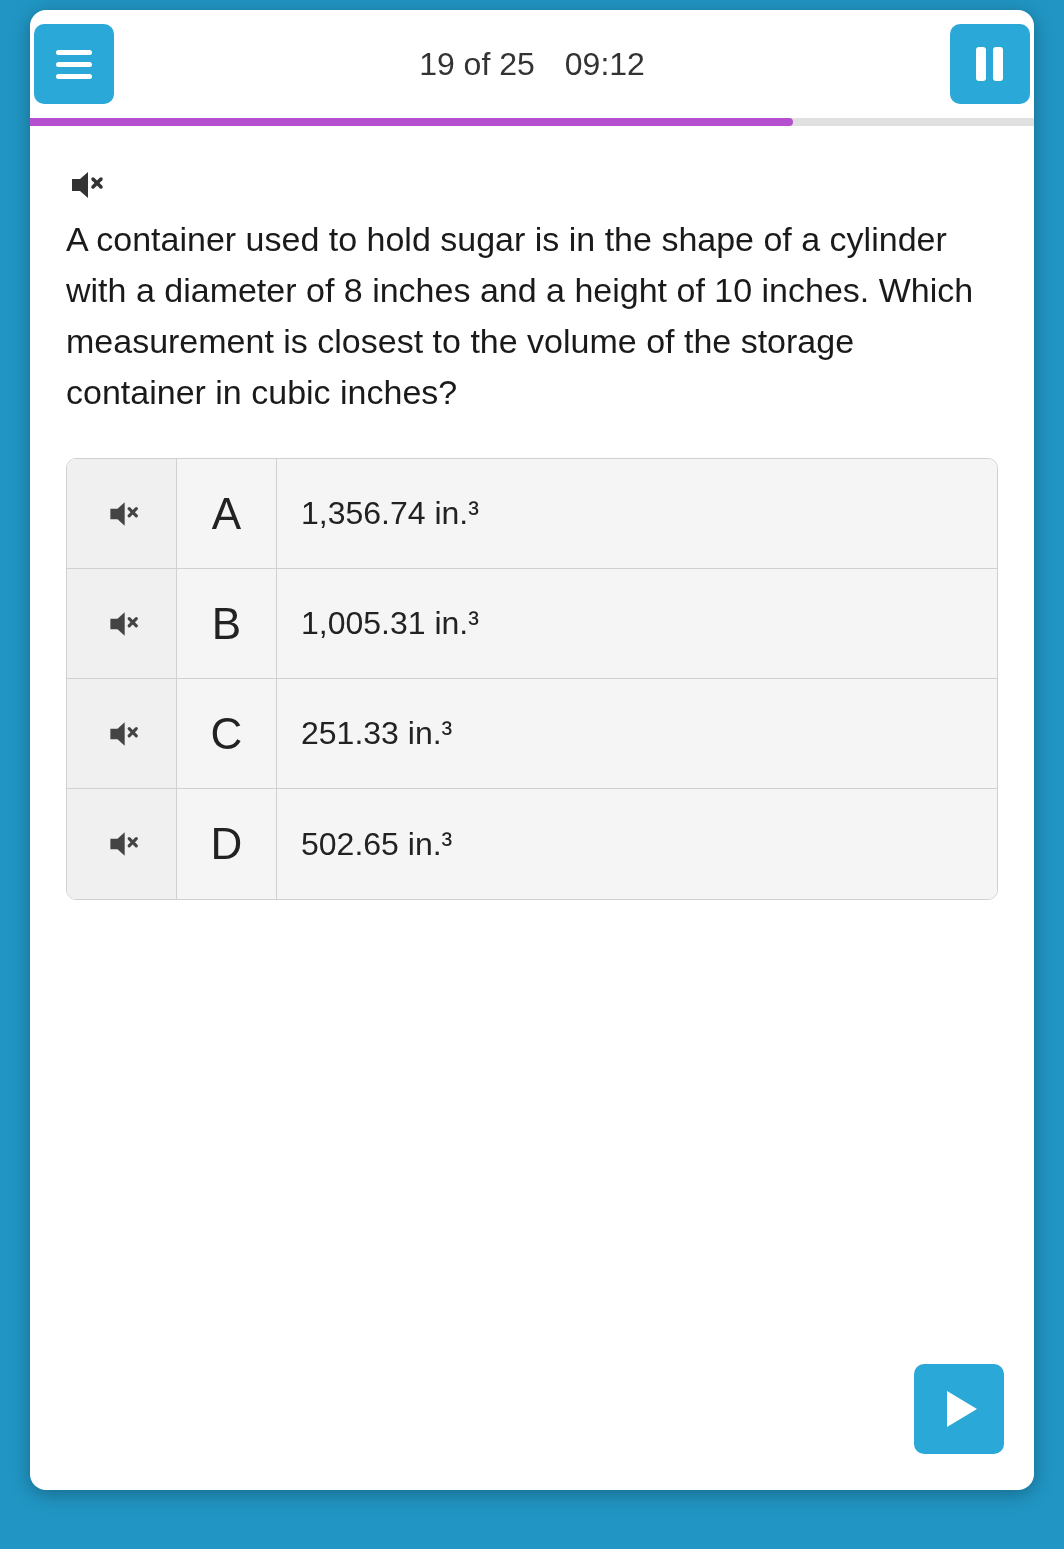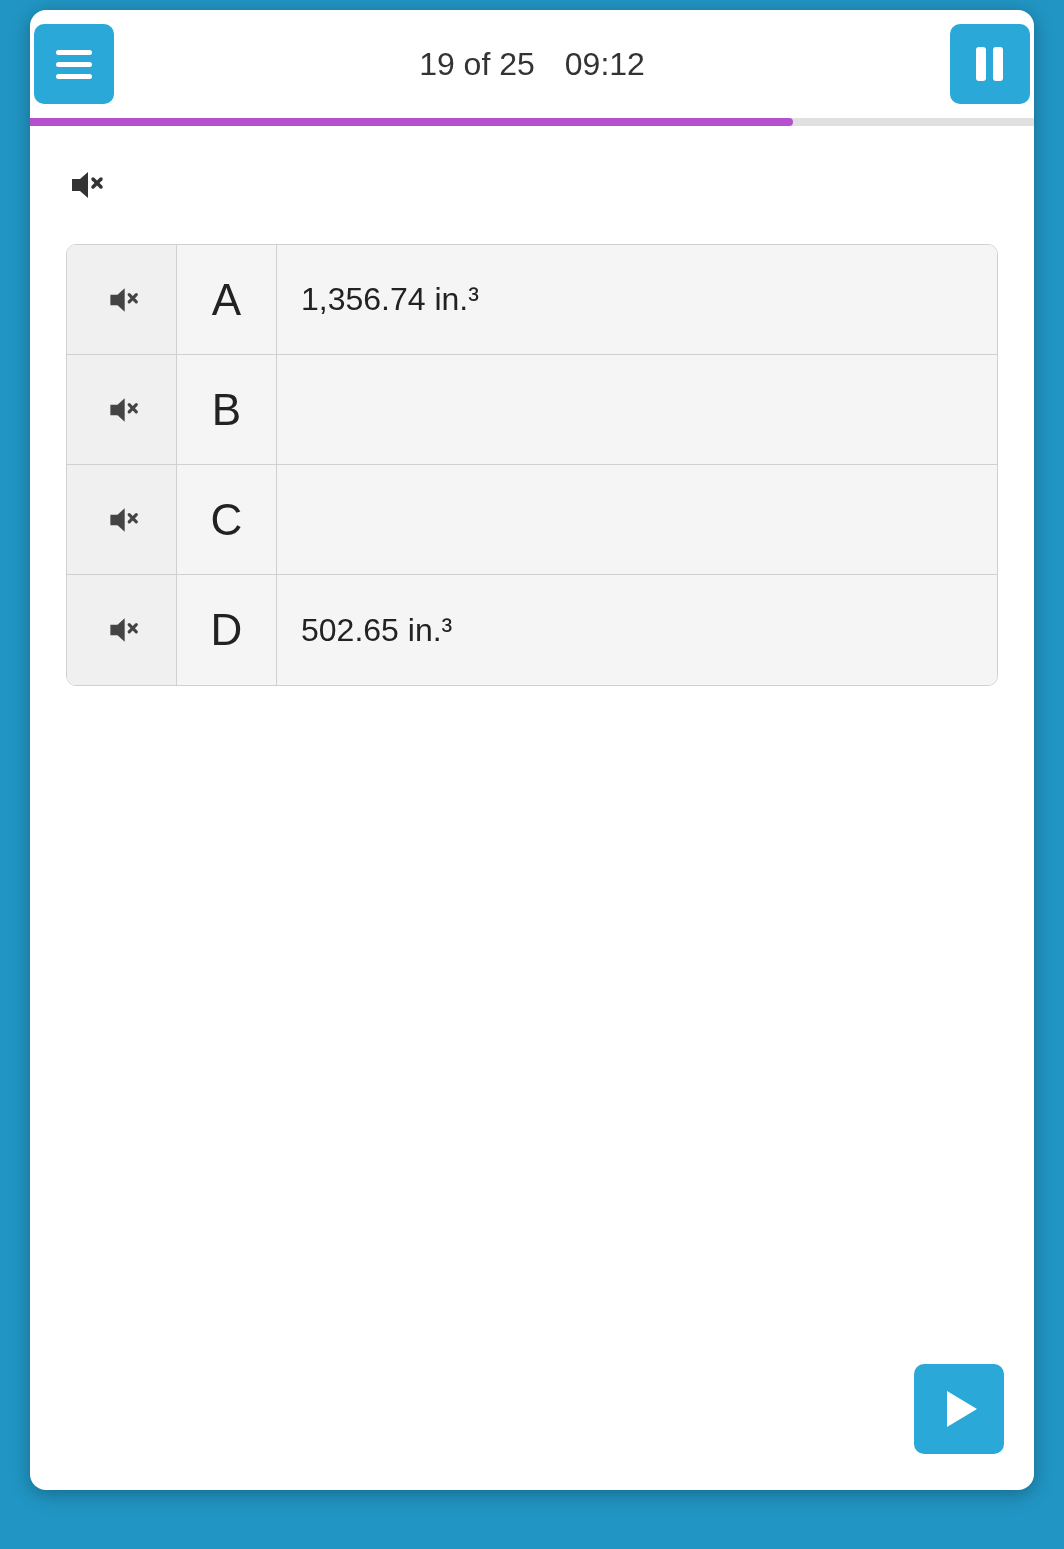--- a/index.html
+++ b/index.html
@@ -253,20 +253,21 @@
 
   <div class="question-area">
     <div class="question-text">
       <span class="speaker-icon-inline">
         <svg width="38" height="38" viewBox="0 0 38 38">
           <polygon points="6,13 14,13 22,6 22,32 14,25 6,25" fill="#333"></polygon>
           <line x1="27" y1="13" x2="35" y2="21" stroke="#333" stroke-width="3.5" stroke-linecap="round"></line>
           <line x1="35" y1="13" x2="27" y2="21" stroke="#333" stroke-width="3.5" stroke-linecap="round"></line>
         </svg>
       </span>
+      <span>A container used to hold sugar is in the shape of a cylinder with a diameter of 8 inches and a height of 10 inches. Which measurement is closest to the volume of the storage container in cubic inches?</span>
     </div>
 
     <div class="options-table">
 
       <div class="option-row">
         <div class="option-speaker">
           <svg width="34" height="34" viewBox="0 0 38 38">
             <polygon points="6,13 14,13 22,6 22,32 14,25 6,25" fill="#444"></polygon>
             <line x1="27" y1="13" x2="35" y2="21" stroke="#444" stroke-width="3.5" stroke-linecap="round"></line>
             <line x1="35" y1="13" x2="27" y2="21" stroke="#444" stroke-width="3.5" stroke-linecap="round"></line>
@@ -278,31 +279,33 @@
 
       <div class="option-row">
         <div class="option-speaker">
           <svg width="34" height="34" viewBox="0 0 38 38">
             <polygon points="6,13 14,13 22,6 22,32 14,25 6,25" fill="#444"></polygon>
             <line x1="27" y1="13" x2="35" y2="21" stroke="#444" stroke-width="3.5" stroke-linecap="round"></line>
             <line x1="35" y1="13" x2="27" y2="21" stroke="#444" stroke-width="3.5" stroke-linecap="round"></line>
           </svg>
         </div>
         <div class="option-letter">B</div>
+        <div class="option-text">1,005.31 in.³</div>
       </div>
 
       <div class="option-row">
         <div class="option-speaker">
           <svg width="34" height="34" viewBox="0 0 38 38">
             <polygon points="6,13 14,13 22,6 22,32 14,25 6,25" fill="#444"></polygon>
             <line x1="27" y1="13" x2="35" y2="21" stroke="#444" stroke-width="3.5" stroke-linecap="round"></line>
             <line x1="35" y1="13" x2="27" y2="21" stroke="#444" stroke-width="3.5" stroke-linecap="round"></line>
           </svg>
         </div>
         <div class="option-letter">C</div>
+        <div class="option-text">251.33 in.³</div>
       </div>
 
       <div class="option-row">
         <div class="option-speaker">
           <svg width="34" height="34" viewBox="0 0 38 38">
             <polygon points="6,13 14,13 22,6 22,32 14,25 6,25" fill="#444"></polygon>
             <line x1="27" y1="13" x2="35" y2="21" stroke="#444" stroke-width="3.5" stroke-linecap="round"></line>
             <line x1="35" y1="13" x2="27" y2="21" stroke="#444" stroke-width="3.5" stroke-linecap="round"></line>
           </svg>
         </div>

